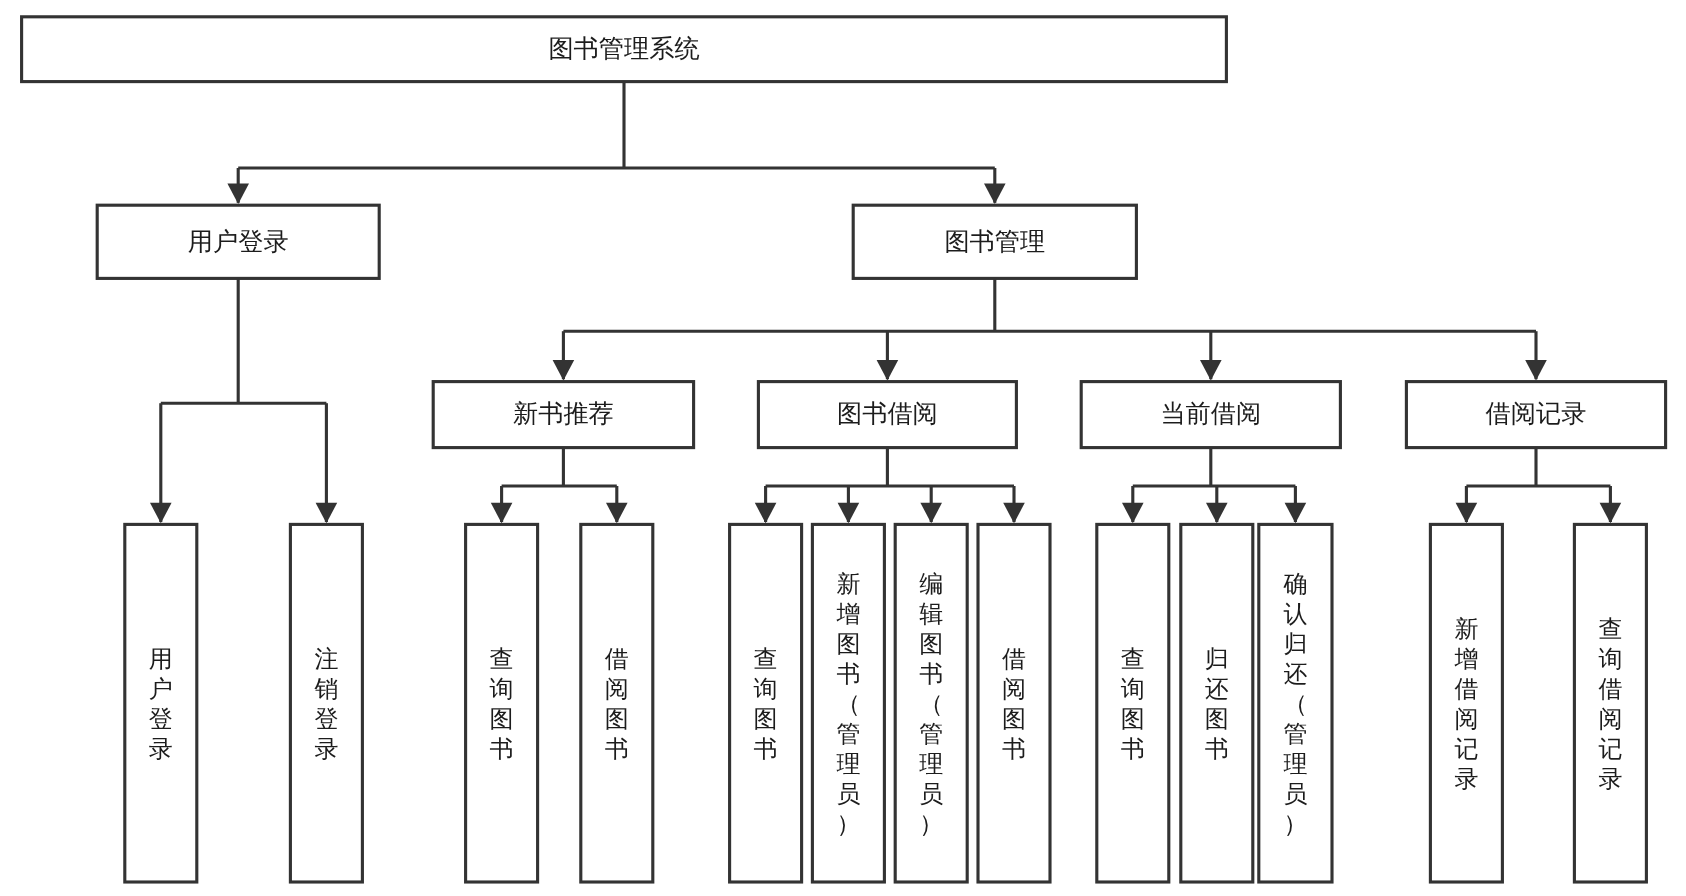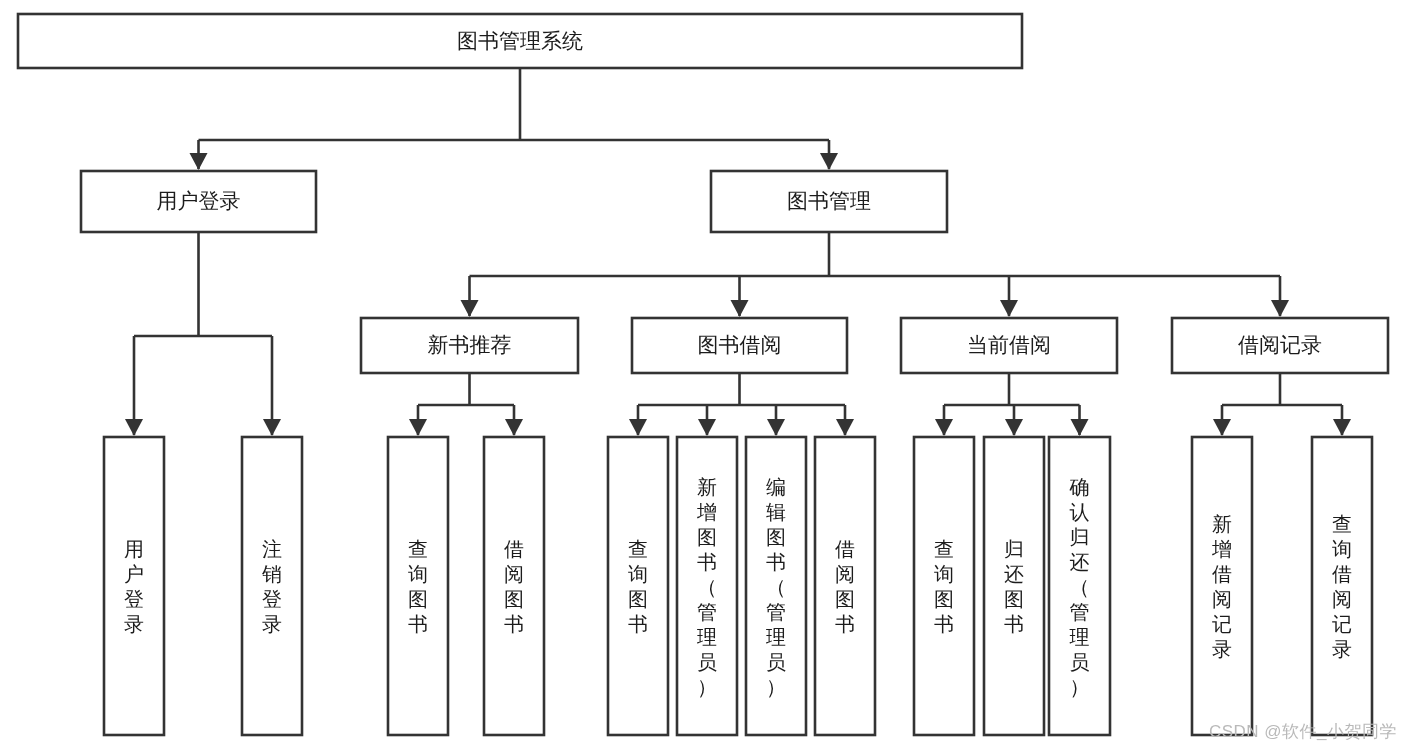--- a/index.html
+++ b/index.html
@@ -172,14 +172,13 @@
         <g>
           <rect x="1192" y="437" width="60" height="298" class="node-box"></rect>
           <text x="1222" class="node-label-vertical"><tspan x="1222" y="531">新</tspan><tspan x="1222" y="556">增</tspan><tspan x="1222" y="581">借</tspan><tspan x="1222" y="606">阅</tspan><tspan x="1222" y="631">记</tspan><tspan x="1222" y="656">录</tspan></text>
         </g>
         <g>
           <rect x="1312" y="437" width="60" height="298" class="node-box"></rect>
           <text x="1342" class="node-label-vertical"><tspan x="1342" y="531">查</tspan><tspan x="1342" y="556">询</tspan><tspan x="1342" y="581">借</tspan><tspan x="1342" y="606">阅</tspan><tspan x="1342" y="631">记</tspan><tspan x="1342" y="656">录</tspan></text>
         </g>
       </g>
   </svg>
-  <div class="watermark">CSDN @软件_小贺同学</div>
 </div>
 
 </body></html>

